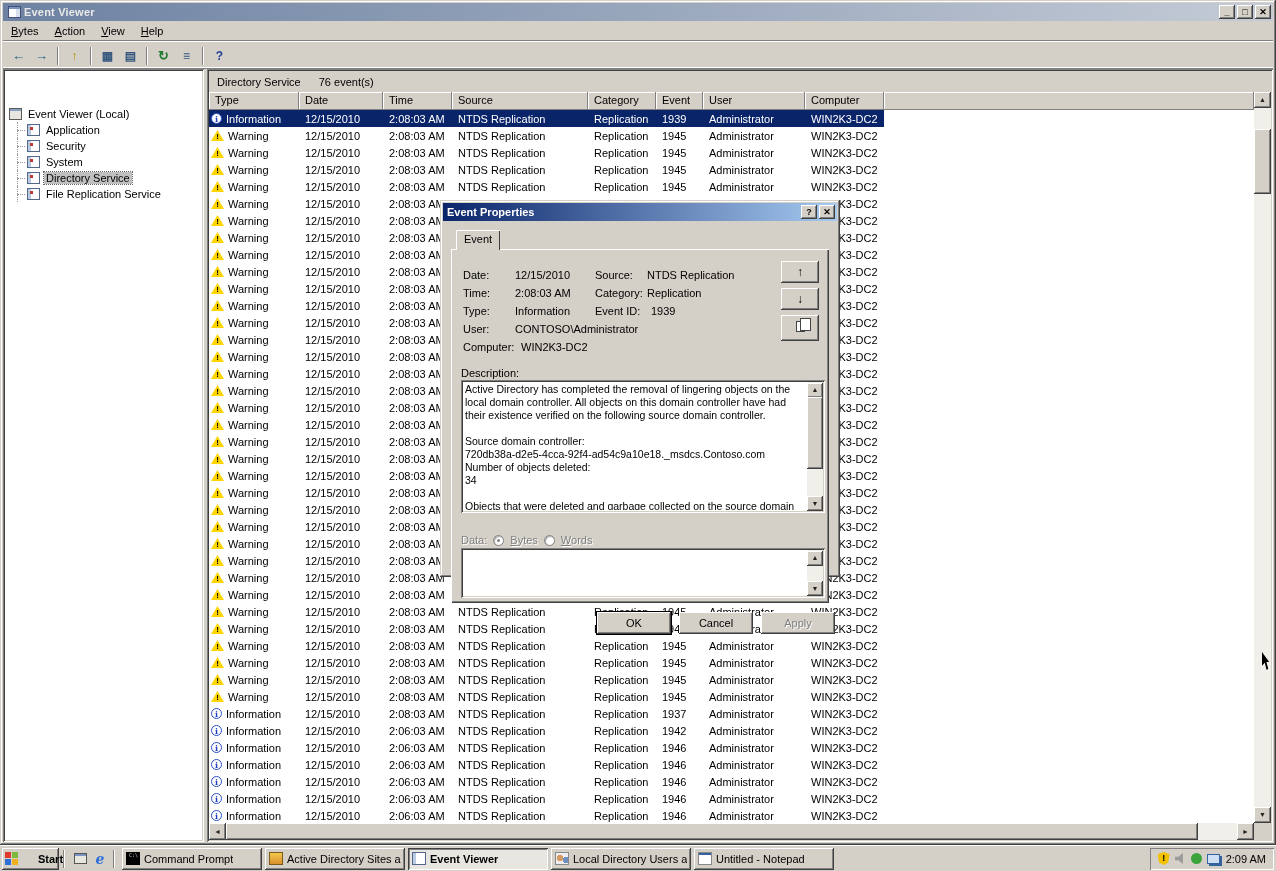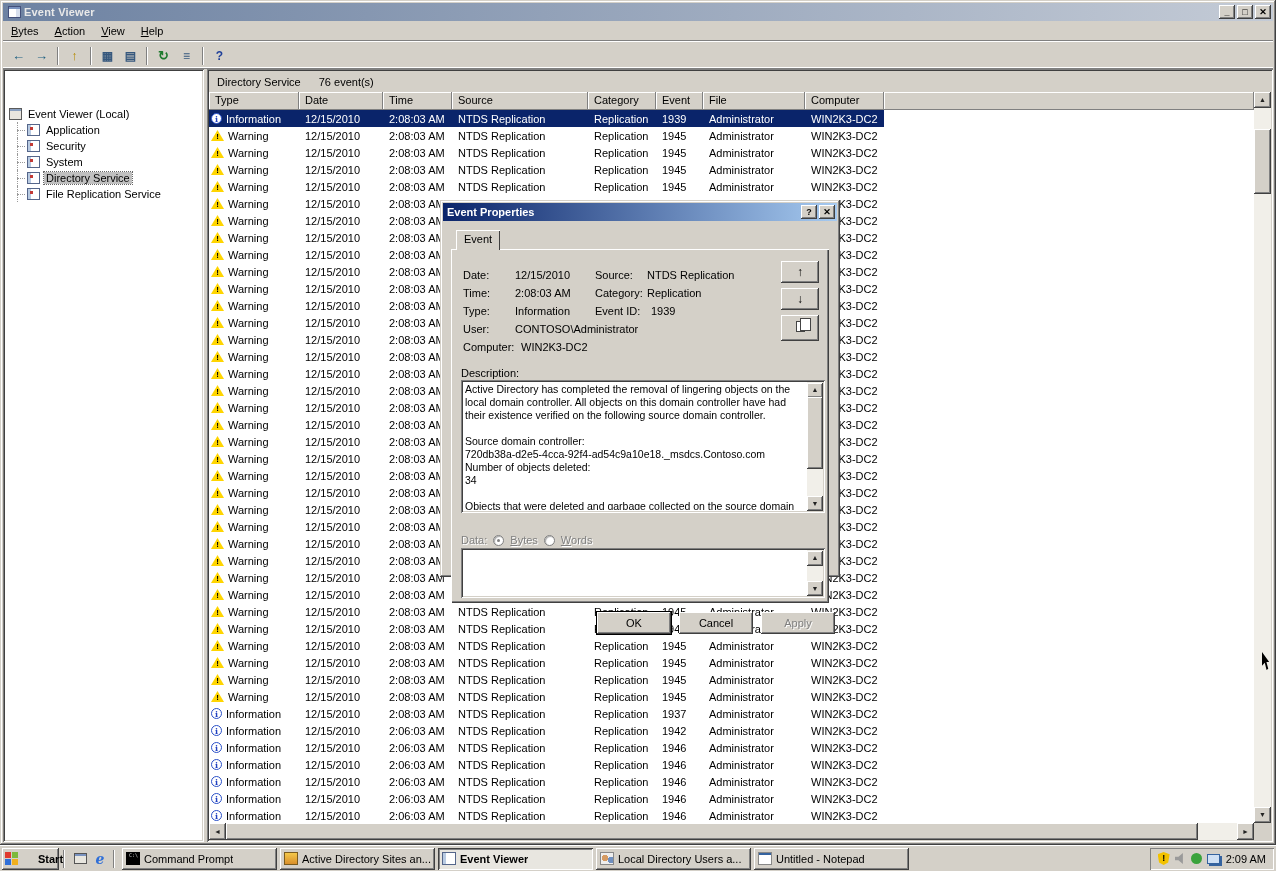--- a/index.html
+++ b/index.html
@@ -129,21 +129,21 @@
     border-top:1px solid #fff; display:flex; align-items:center; }
   .start-btn { margin-left:2px; width:57px; height:22px; display:flex; align-items:center; gap:20px; padding-left:3px; font-weight:bold;
     box-shadow: inset -1px -1px 0 #404040, inset 1px 1px 0 #fff, inset -2px -2px 0 #808080, inset 2px 2px 0 #d4d0c8; }
   .win-logo { width:13px; height:13px; flex:none; display:grid; grid-template-columns:6px 6px; grid-template-rows:6px 6px; gap:1px; }
   .win-logo i { display:block; }
   .win-logo i:nth-child(1){background:#e03a2f} .win-logo i:nth-child(2){background:#7cb93c}
   .win-logo i:nth-child(3){background:#2f6fd8} .win-logo i:nth-child(4){background:#f0b01f}
   .ql-icon { width:18px; height:18px; margin-left:2px; display:flex; align-items:center; justify-content:center; background:transparent; }
   .ie-glyph { color:#2f6fd8; font:italic bold 14px "DejaVu Serif", serif; }
   .desk-glyph { width:13px; height:11px; background:#e8e6df; border:1px solid #555; box-shadow:inset 0 2px 0 #7a93c0; }
-  .task { width:155px; height:22px; margin-left:3px; display:flex; align-items:center; gap:4px; padding:0 4px;
+  .task { width:140px; height:22px; margin-left:3px; display:flex; align-items:center; gap:4px; padding:0 4px;
     white-space:nowrap; overflow:hidden; background:#d4d0c8;
     box-shadow: inset -1px -1px 0 #404040, inset 1px 1px 0 #fff, inset -2px -2px 0 #808080, inset 2px 2px 0 #d4d0c8; }
   .task.active { background:#e8e6e0; font-weight:bold;
     box-shadow: inset 1px 1px 0 #404040, inset -1px -1px 0 #fff, inset 2px 2px 0 #808080; }
   .task span.tlabel { overflow:hidden; text-overflow:clip; }
   .ticon { width:14px; height:13px; flex:none; }
   .ticon-cmd { background:#000; color:#ccc; font:5px/5px "DejaVu Sans Mono",monospace; padding-left:1px; padding-top:1px; }
   .ticon-sites { background:linear-gradient(#f4c84a,#d98f2b); border:1px solid #7a5b1e; }
   .ticon-eventvwr { border:1px solid #55668a; background:linear-gradient(to right,#b9cbe2 3px,#fff 3px); }
   .ticon-users { background: radial-gradient(circle at 4px 5px,#d59a62 3px,transparent 3px),
@@ -247,21 +247,21 @@
         <span class="evcount" data-name="event-count">76 event(s)</span>
       </div>
       <div class="list-wrap" data-name="event-list">
         <div class="list-headers" id="list-headers">
             <span class="hcell c0" data-name="column-header-type">Type</span>
             <span class="hcell c1" data-name="column-header-date">Date</span>
             <span class="hcell c2" data-name="column-header-time">Time</span>
             <span class="hcell c3" data-name="column-header-source">Source</span>
             <span class="hcell c4" data-name="column-header-category">Category</span>
             <span class="hcell c5" data-name="column-header-event">Event</span>
-            <span class="hcell c6" data-name="column-header-user">File</span>
+            <span class="hcell c6" data-name="column-header-user">User</span>
             <span class="hcell c7" data-name="column-header-computer">Computer</span>
             <span class="hcell hfill" data-name="column-header-filler"></span>
           </div>
         <div class="rows" id="rows">
             <div class="lrow selected" data-name="event-row">
               <span class="cell c0" data-name="cell-type">
                 <span class="icon-info" data-name="information-icon"></span>
                 <span>Information</span>
               </span>
               <span class="cell c1" data-name="cell-date">12/15/2010</span>

